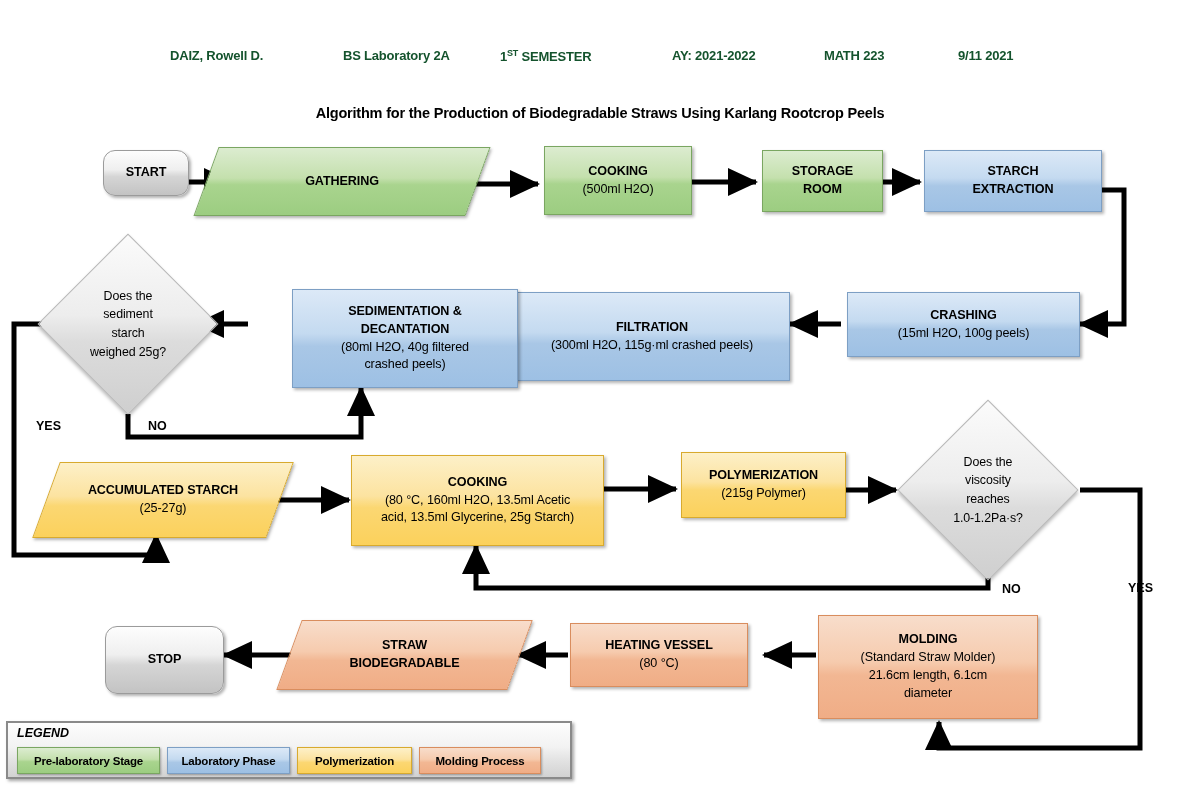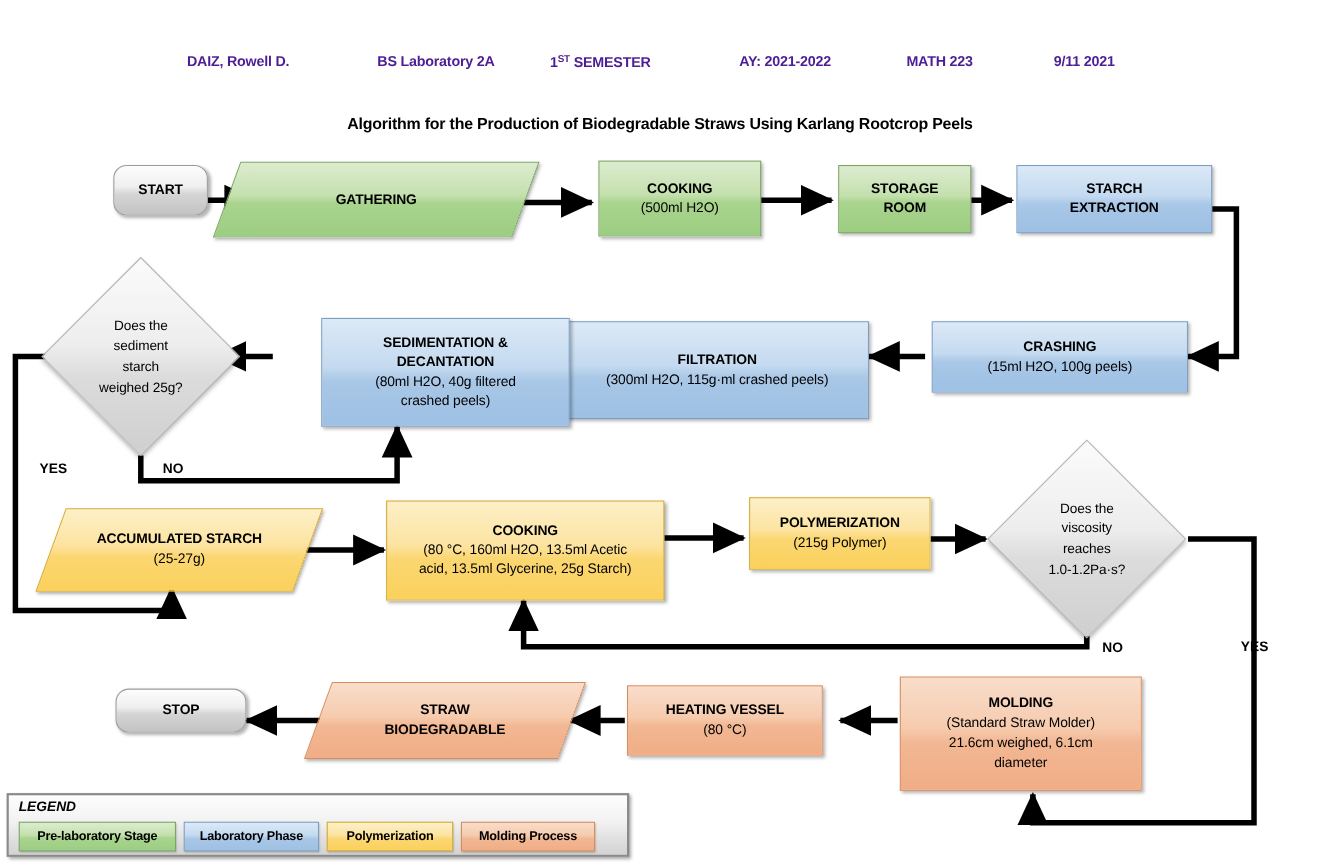--- a/index.html
+++ b/index.html
@@ -17,21 +17,21 @@
     height: 785px;
     background: #ffffff;
     overflow: hidden;
   }
 
   
   .hdr-item {
     position: absolute;
     font-size: 13px;
     font-weight: bold;
-    color: #4c1d95;
+    color: #14532d;
     white-space: nowrap;
     letter-spacing: -0.2px;
   }
   .hdr-sup { font-size: 9px; vertical-align: super; }
 
   .chart-title {
     position: absolute;
     left: 0; right: 0;
     top: 105px;
     text-align: center;
@@ -382,41 +382,41 @@
   </div>
 
   <div class="conn-label" style="left:1002px; top:582px;">NO</div>
 
   <div class="conn-label" style="left:1128px; top:581px;">YES</div>
 
   <div class="node rect orange shadow" style="left:818px; top:615px; width:220px; height:104px;">
     <span class="lbl">
       <span class="ttl">MOLDING</span>
       <span class="sub">(Standard Straw Molder)</span>
-      <span class="sub">21.6cm weighed, 6.1cm</span>
+      <span class="sub">21.6cm length, 6.1cm</span>
       <span class="sub">diameter</span>
     </span>
   </div>
 
   <div class="node rect orange shadow" style="left:570px; top:623px; width:178px; height:64px;">
     <span class="lbl">
       <span class="ttl">HEATING VESSEL</span>
       <span class="sub">(80 °C)</span>
     </span>
   </div>
 
   <div class="node para orange" style="left:289px; top:620px; width:231px; height:70px;">
     <div class="skewed"></div>
     <div class="txt">
       <span class="ttl">STRAW</span>
       <span class="ttl">BIODEGRADABLE</span>
     </div>
   </div>
 
-  <div class="node term shadow" style="left:105px; top:626px; width:119px; height:40px;">
+  <div class="node term shadow" style="left:105px; top:626px; width:119px; height:68px;">
     <span class="lbl">
       <span class="ttl">STOP</span>
     </span>
   </div>
 
   <div class="legend-box">
     <div class="legend-title">LEGEND</div>
     <div class="legend-swatches">
       <div class="swatch sw-green">Pre-laboratory Stage</div>
       <div class="swatch sw-blue">Laboratory Phase</div>

